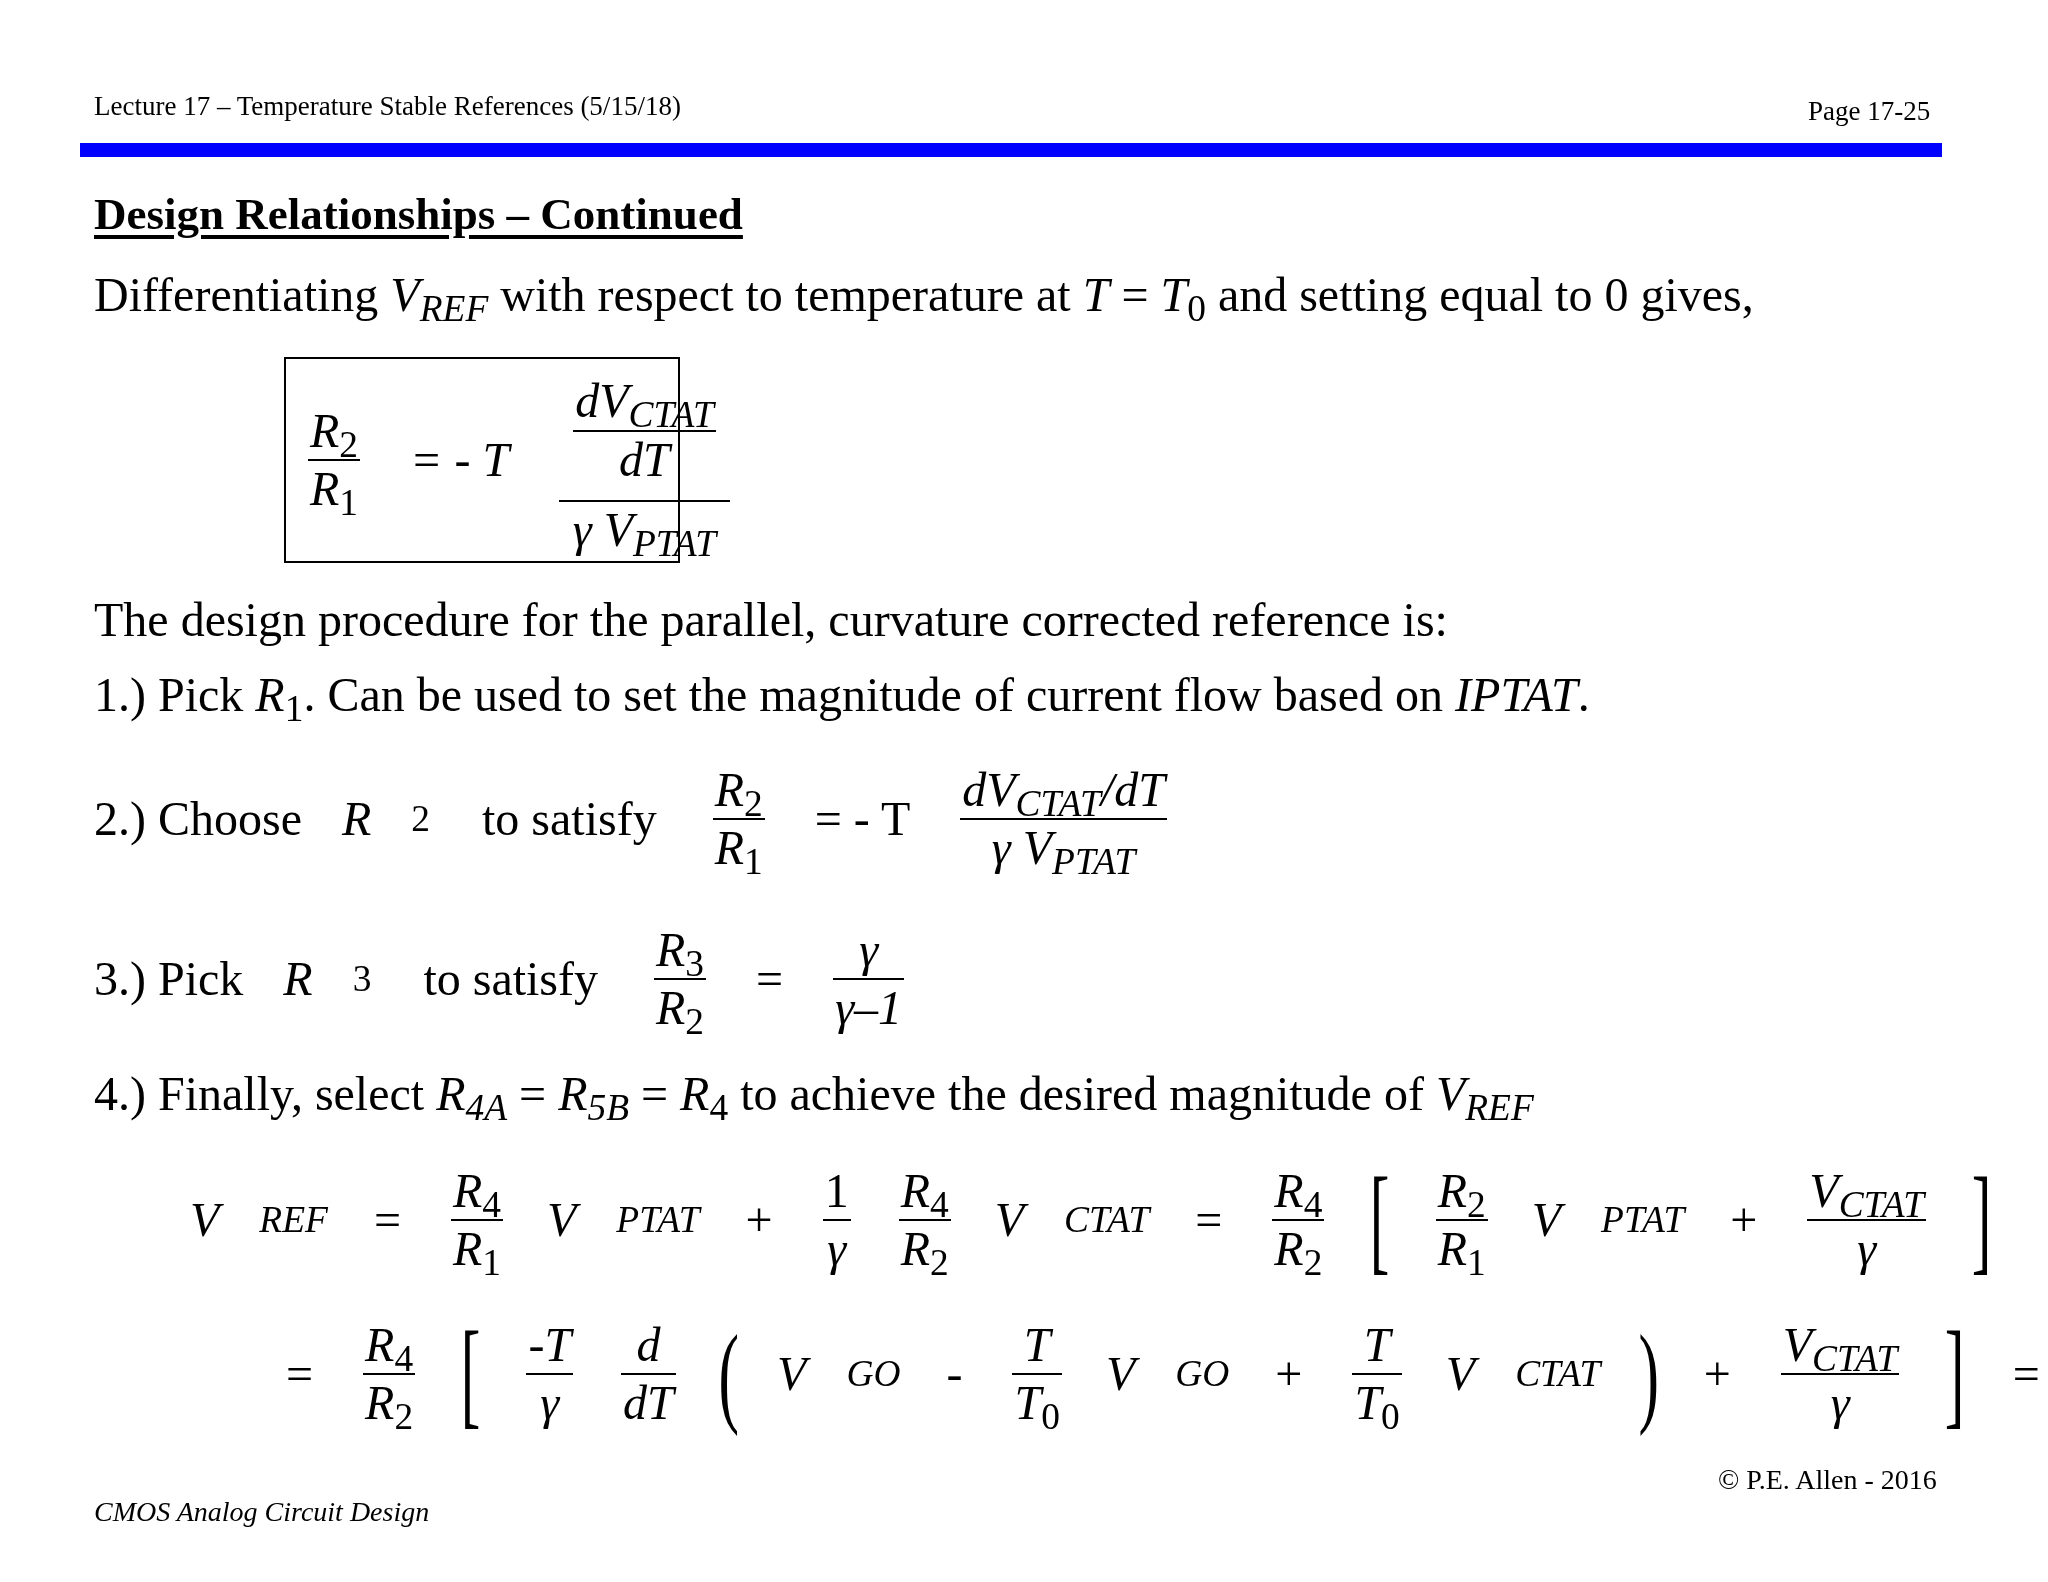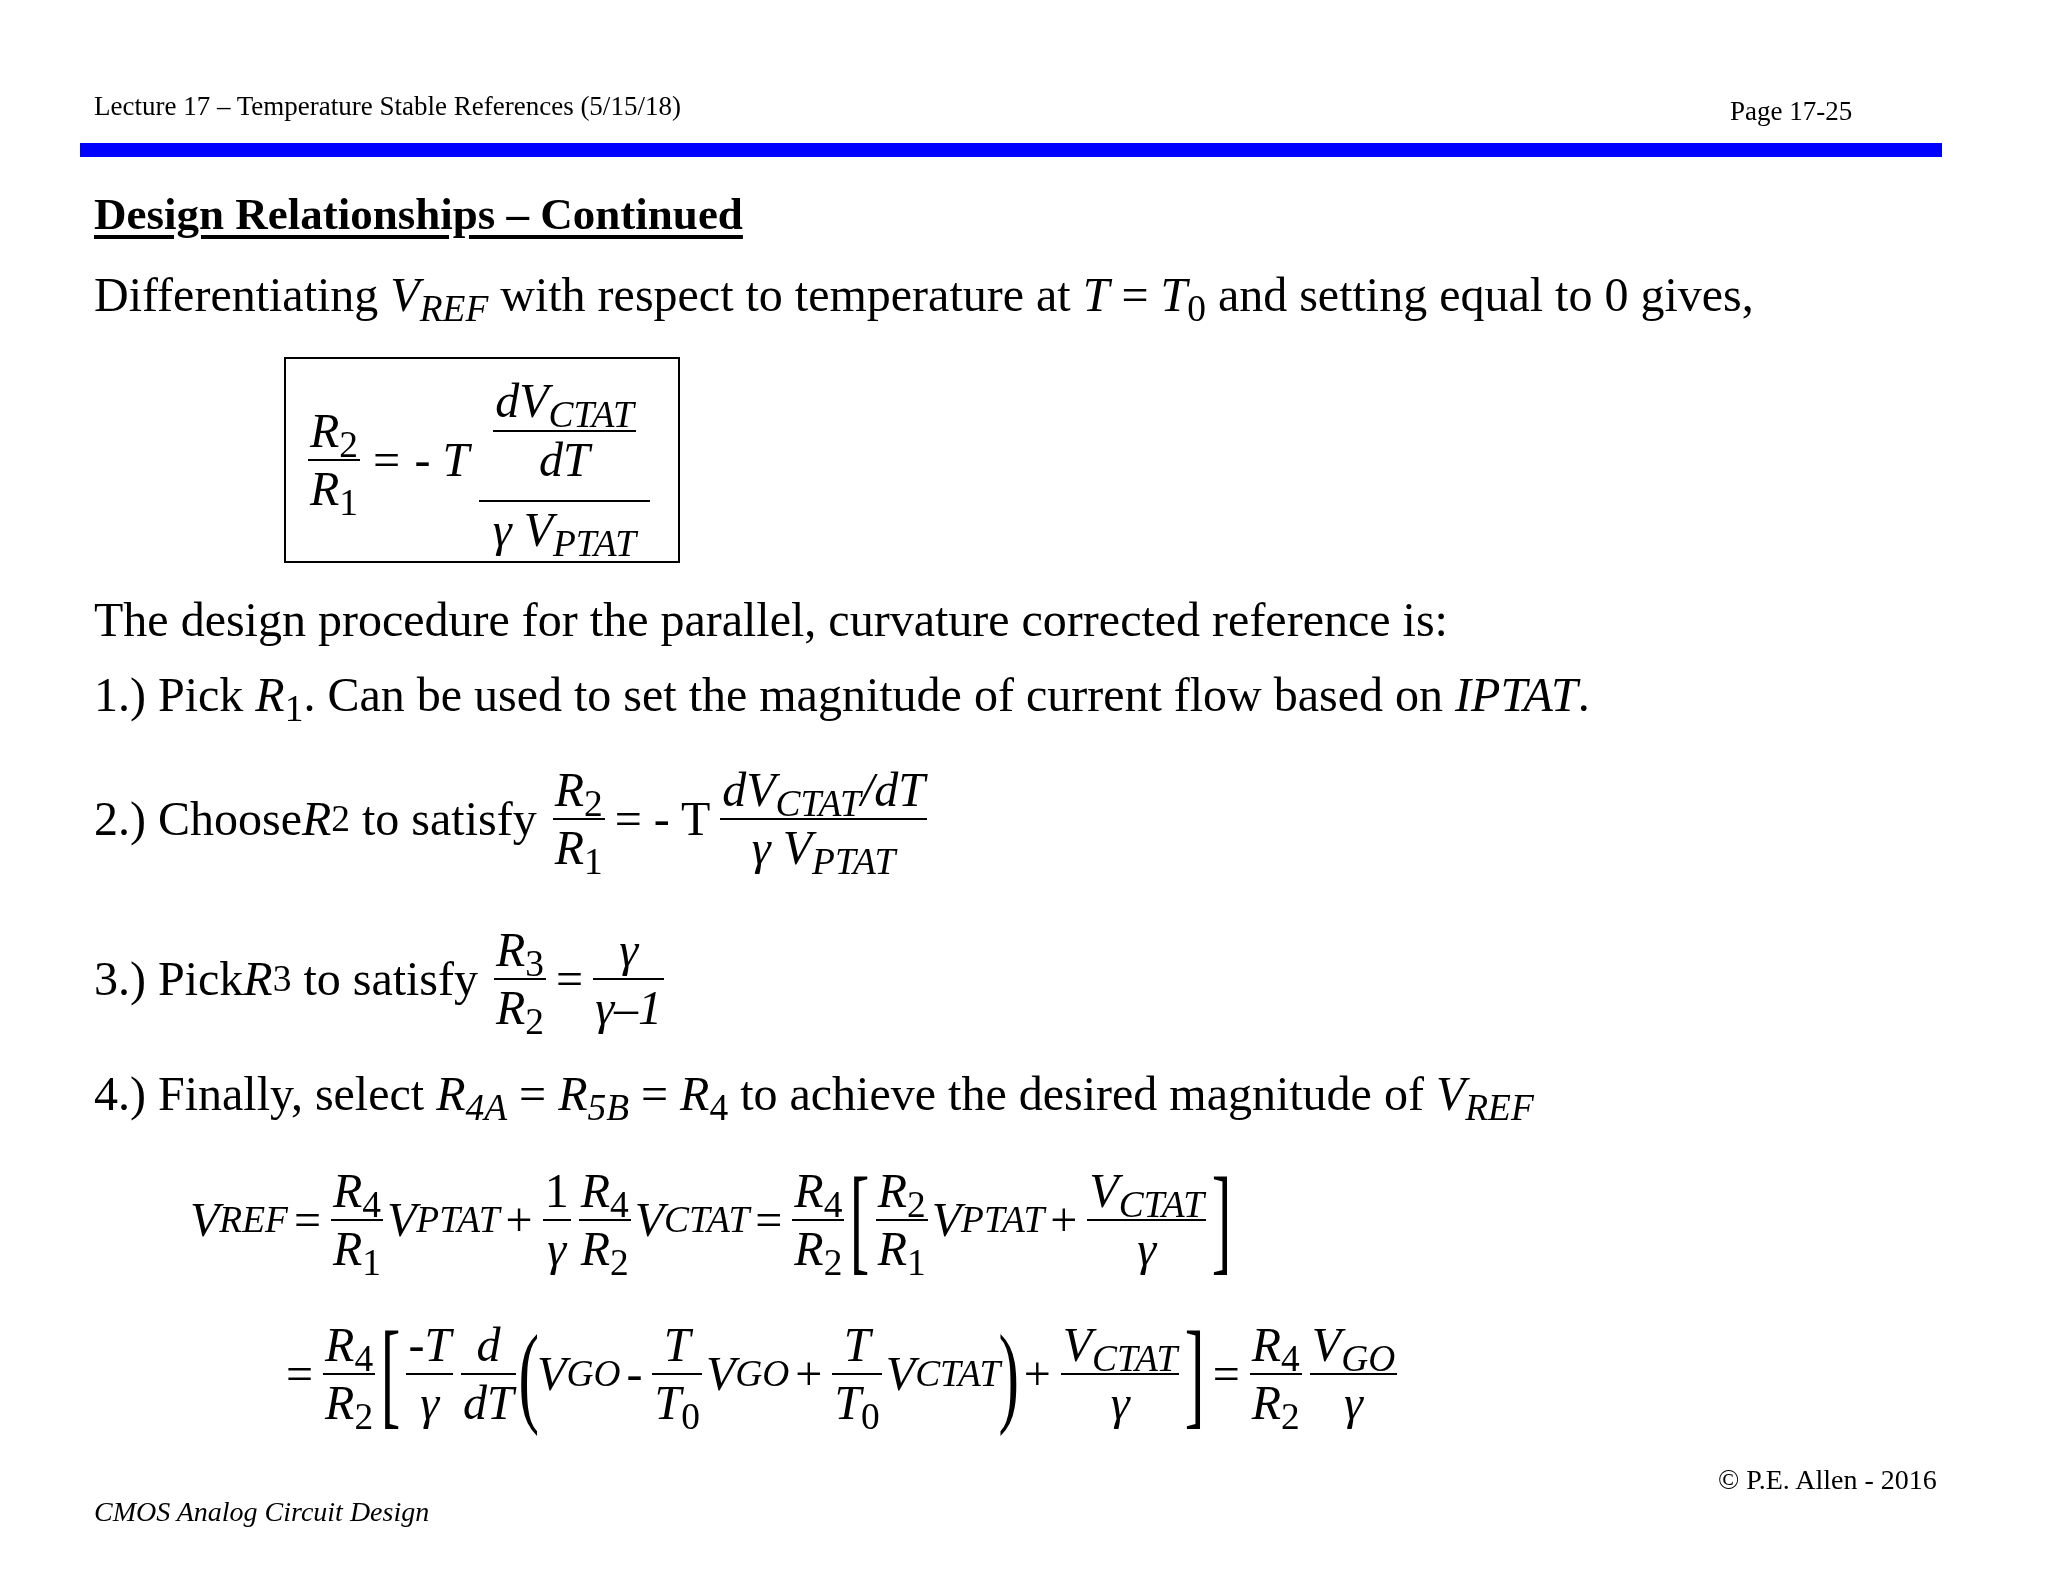--- a/index.html
+++ b/index.html
@@ -9,35 +9,35 @@
   }
   .abs { position: absolute; }
   .hdr { font-size: 27px; white-space: nowrap; }
   .blue-bar { position: absolute; left: 80px; top: 143px; width: 1862px; height: 14px; background: #0000ff; }
   .title { font-size: 45px; font-weight: bold; text-decoration: underline; text-decoration-thickness: 4px; text-underline-offset: 6px; white-space: nowrap; }
   .body { font-size: 48px; white-space: nowrap; line-height: 1; }
   i, .it { font-style: italic; }
   sub { font-size: 0.78em; vertical-align: -0.28em; line-height: 0; }
   .sub-it { font-style: italic; }
   
-  .m { display: inline-flex; align-items: center; font-size: 48px; line-height: 1; white-space: nowrap; }
+  .m { display: inline-flex; align-items: center; font-size: 48px; line-height: 1; white-space: nowrap; gap: 40px; }
   .frac { display: inline-flex; flex-direction: column; align-items: center; vertical-align: middle; margin: 0 4px; }
   .frac > .num, .frac > .den { display: block; padding: 0 2px; line-height: 1.05; }
   .frac > .bar { display: block; align-self: stretch; height: 2px; background: #000; margin: 3px 0; }
   .op { margin: 0 6px; font-style: normal; }
   .box { position: absolute; left: 284px; top: 357px; width: 396px; height: 206px; border: 2px solid #000; box-sizing: border-box; }
   .bracket { display: inline-block; font-size: 118px; font-weight: 100; line-height: 1; transform: scaleX(0.5); margin: 0 -8px; }
   .paren { display: inline-block; font-size: 112px; line-height: 1; transform: scaleX(0.55); margin: 0 -10px; }
   .footer { font-size: 28px; white-space: nowrap; }
 </style>
 </head>
 <body>
 
 <div class="abs hdr" style="left:94px; top:91px;">Lecture 17 – Temperature Stable References (5/15/18)</div>
-<div class="abs hdr" style="left:1730px; top:96px;">Page 17-25</div>
+<div class="abs hdr" style="left:1808px; top:96px;">Page 17-25</div>
 <div class="blue-bar"></div>
 
 <div class="abs title" style="left:94px; top:188px;">Design Relationships – Continued</div>
 
 <div class="abs body" style="left:94px; top:271px;">
   <span>Differentiating </span><i>V</i><sub class="sub-it">REF</sub><span> with respect to temperature at </span><i>T</i><span> = </span><i>T</i><sub>0</sub><span> and setting equal to 0 gives,</span>
 </div>
 
 <div class="box">
   <div class="m" style="position:absolute; left:18px; top:6px; height:190px;">

